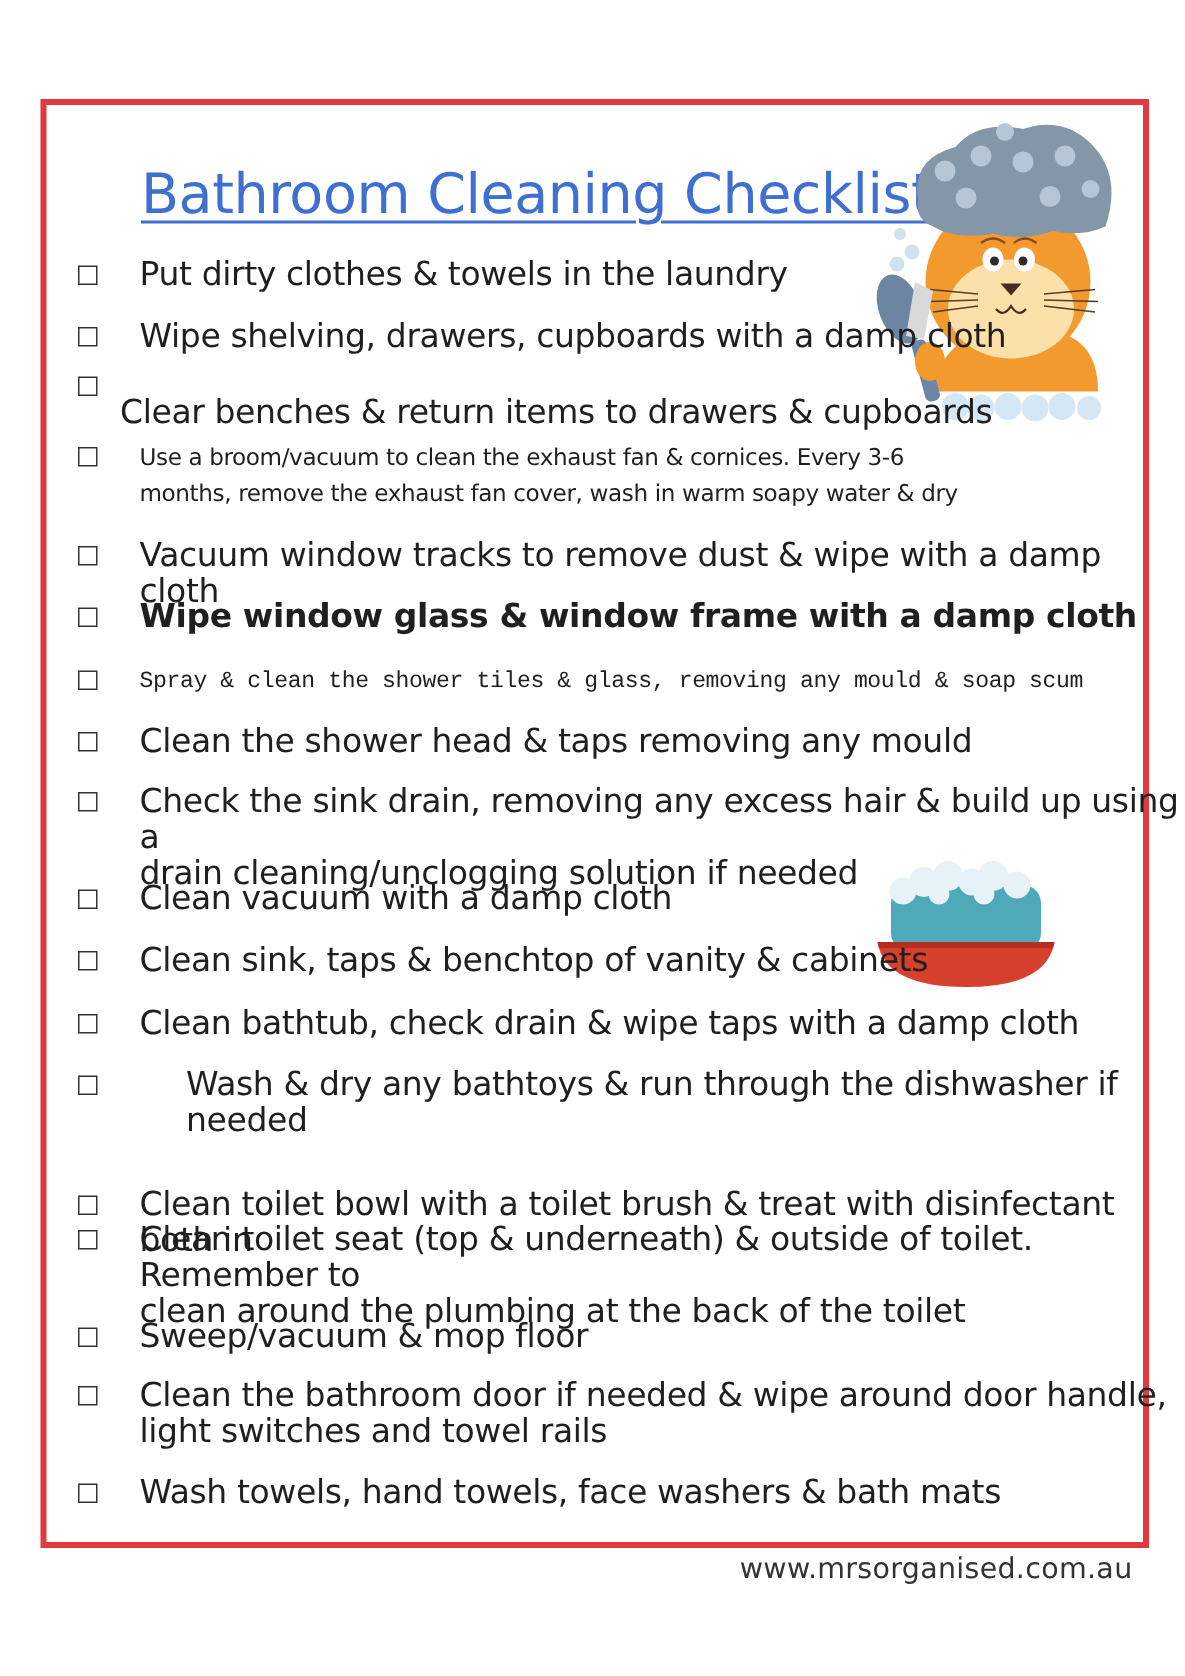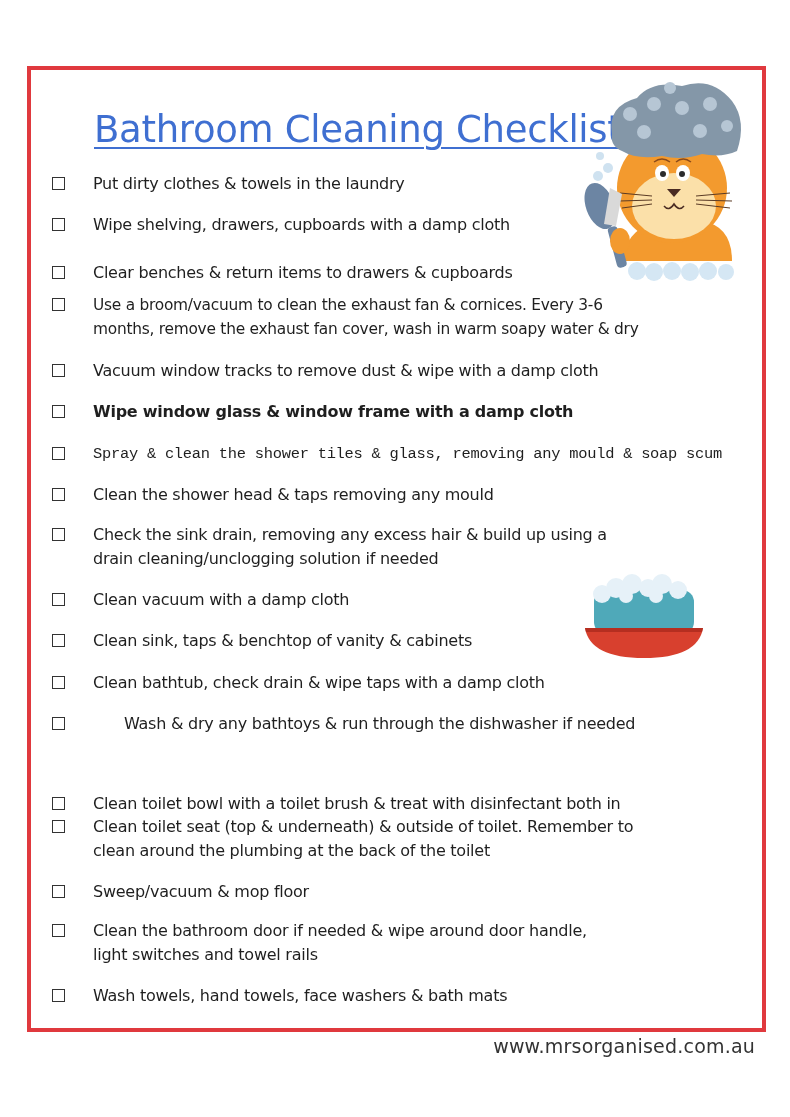--- a/index.html
+++ b/index.html
@@ -47,21 +47,21 @@
       width: 11px;
       height: 11px;
       border: 1px solid #333;
       margin-top: 5px;
       flex: 0 0 auto;
       background: #fff;
       cursor: pointer;
     }
     .label {
       margin-left: 28px;
-      font-size: 16px;
+      font-size: 22px;
       line-height: 24px;
       color: #1f1f1f;
       letter-spacing: -0.25px;
     }
     .label.tight { font-size: 15.4px; }
     .footer {
       position: absolute;
       right: 35px;
       top: 1035px;
       font-size: 19px;
@@ -146,21 +146,21 @@
 
 <div>
   <div class="item" style="top:172px;">
     <span class="checkbox"></span>
     <span class="label">Put dirty clothes &amp; towels in the laundry</span>
   </div>
   <div class="item" style="top:213px;">
     <span class="checkbox"></span>
     <span class="label">Wipe shelving, drawers, cupboards with a damp cloth</span>
   </div>
-  <div class="item" style="top:261px;">
+  <div class="item" style="top:246px;flex-direction:column;">
     <span class="checkbox"></span>
     <span class="label">Clear benches &amp; return items to drawers &amp; cupboards</span>
   </div>
   <div class="item" style="top:293px;">
     <span class="checkbox"></span>
     <span class="label tight">
       <span style="display:block">Use a broom/vacuum to clean the exhaust fan &amp; cornices. Every 3-6</span>
       <span style="display:block">months, remove the exhaust fan cover, wash in warm soapy water &amp; dry</span>
     </span>
   </div>

